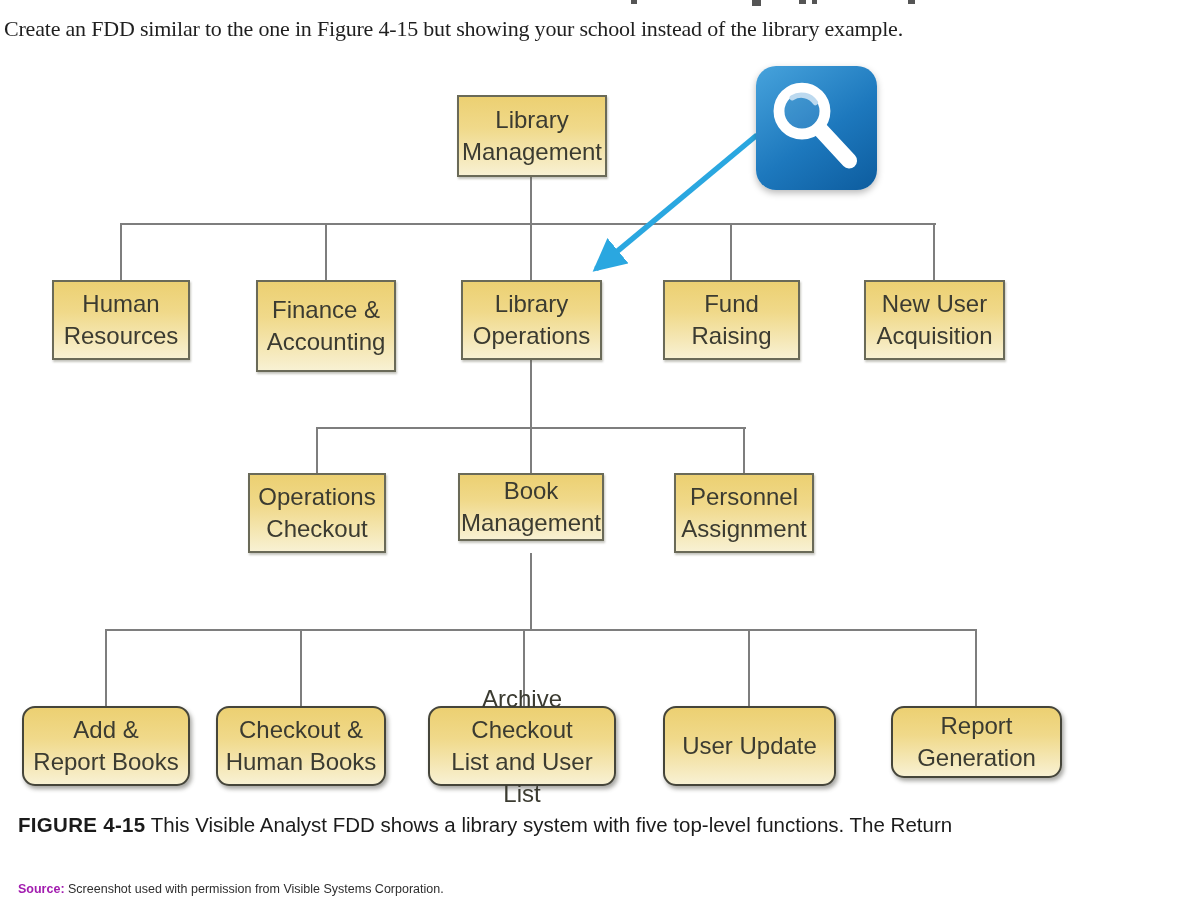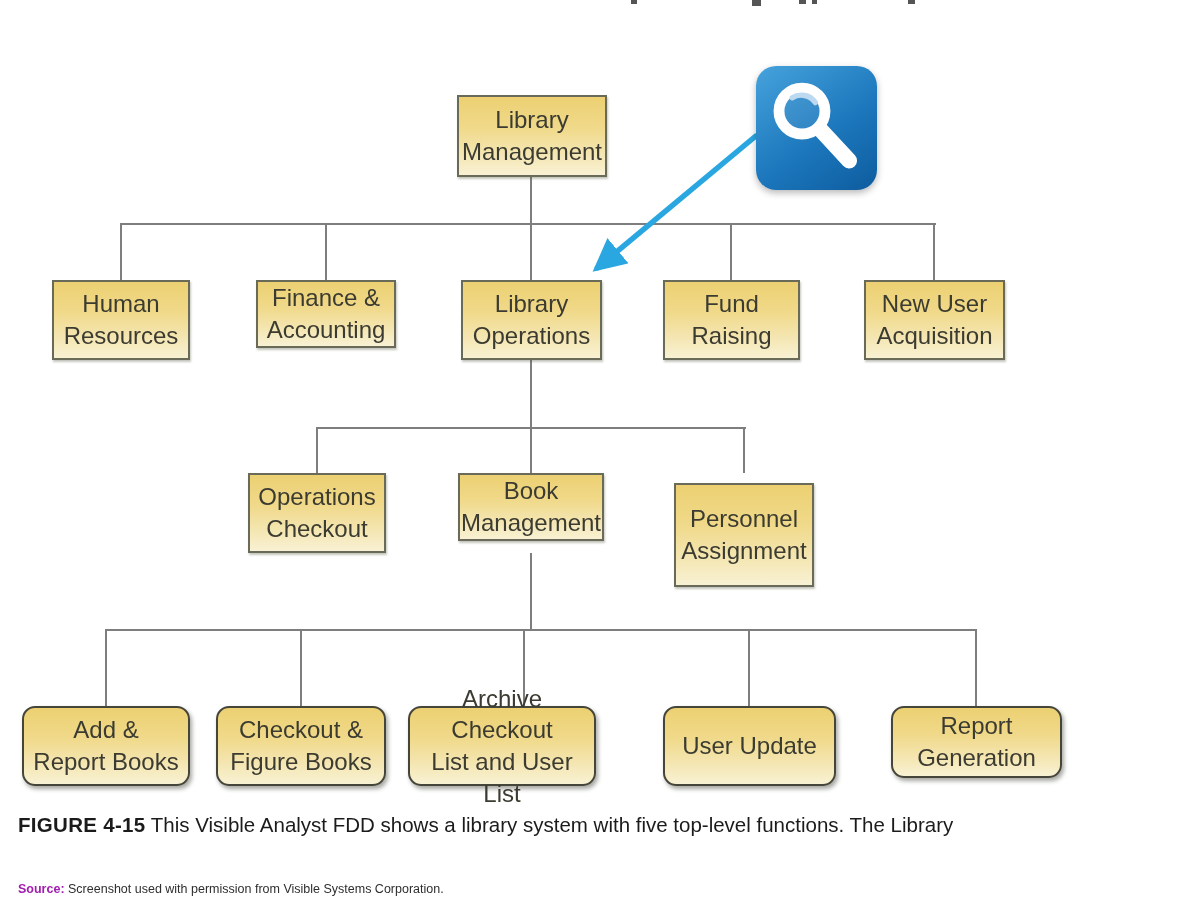--- a/index.html
+++ b/index.html
@@ -31,20 +31,21 @@
 <body>
 
 <div class="page">
 
   <div class="fleck" style="left:631px;width:6px;height:4px"></div>
   <div class="fleck" style="left:752px;width:9px;height:6px"></div>
   <div class="fleck" style="left:799px;width:7px;height:4px"></div>
   <div class="fleck" style="left:812px;width:5px;height:4px"></div>
   <div class="fleck" style="left:908px;width:7px;height:4px"></div>
 
+  <div class="instruction">Create an FDD similar to the one in Figure 4-15 but showing your school instead of the library example.</div>
 
   <div>
 
     <div class="vline" style="left:530px;top:177px;height:103px"></div>
     <div class="hline" style="left:121px;top:223px;width:815px"></div>
     <div class="vline" style="left:120px;top:223px;height:57px"></div>
     <div class="vline" style="left:325px;top:223px;height:57px"></div>
     <div class="vline" style="left:730px;top:223px;height:57px"></div>
     <div class="vline" style="left:933px;top:223px;height:57px"></div>
 
@@ -63,21 +64,21 @@
 
     <div class="node" style="left:457px;top:95px;width:150px;height:82px">
       <span>Library</span>
       <span>Management</span>
     </div>
 
     <div class="node" style="left:52px;top:280px;width:138px;height:80px">
       <span>Human</span>
       <span>Resources</span>
     </div>
-    <div class="node" style="left:256px;top:280px;width:140px;height:68px">
+    <div class="node" style="left:256px;top:280px;width:140px;height:92px">
       <span>Finance &amp;</span>
       <span>Accounting</span>
     </div>
     <div class="node" style="left:461px;top:280px;width:141px;height:80px">
       <span>Library</span>
       <span>Operations</span>
     </div>
     <div class="node" style="left:663px;top:280px;width:137px;height:80px">
       <span>Fund</span>
       <span>Raising</span>
@@ -88,34 +89,34 @@
     </div>
 
     <div class="node" style="left:248px;top:473px;width:138px;height:80px">
       <span>Operations</span>
       <span>Checkout</span>
     </div>
     <div class="node" style="left:458px;top:473px;width:146px;height:68px">
       <span>Book</span>
       <span>Management</span>
     </div>
-    <div class="node" style="left:674px;top:483px;width:140px;height:104px">
+    <div class="node" style="left:674px;top:473px;width:140px;height:80px">
       <span>Personnel</span>
       <span>Assignment</span>
     </div>
 
     <div class="node rounded" style="left:22px;top:706px;width:168px;height:80px">
       <span>Add &amp;</span>
       <span>Report Books</span>
     </div>
     <div class="node rounded" style="left:216px;top:706px;width:170px;height:80px">
       <span>Checkout &amp;</span>
-      <span>Figure Books</span>
+      <span>Human Books</span>
     </div>
-    <div class="node rounded" style="left:408px;top:706px;width:188px;height:80px">
+    <div class="node rounded" style="left:428px;top:706px;width:188px;height:80px">
       <span>Archive Checkout</span>
       <span>List and User List</span>
     </div>
     <div class="node rounded" style="left:663px;top:706px;width:173px;height:80px">
       <span>User Update</span>
       <span></span>
     </div>
     <div class="node rounded" style="left:891px;top:706px;width:171px;height:72px">
       <span>Report</span>
       <span>Generation</span>
@@ -134,20 +135,20 @@
       <svg width="121" height="124" viewBox="0 0 100 100">
         <circle cx="38" cy="36" r="19" fill="rgba(255,255,255,0.07)" stroke="#ffffff" stroke-width="9"></circle>
         <path d="M30 25 A 14 14 0 0 1 49 29" fill="none" stroke="#bcd9ef" stroke-width="4.5" stroke-linecap="round"></path>
         <line x1="53" y1="51" x2="77" y2="77" stroke="#ffffff" stroke-width="13" stroke-linecap="round"></line>
       </svg>
     </div>
   </div>
 
   <div class="caption">
     <b>FIGURE 4-15</b>
-    <span>This Visible Analyst FDD shows a library system with five top-level functions. The Library</span><br>
+    <span>This Visible Analyst FDD shows a library system with five top-level functions. The Return</span><br>
   </div>
   <div class="source">
     <b>Source:</b>
     <span>Screenshot used with permission from Visible Systems Corporation.</span>
   </div>
 
 </div>
 
 </body></html>

